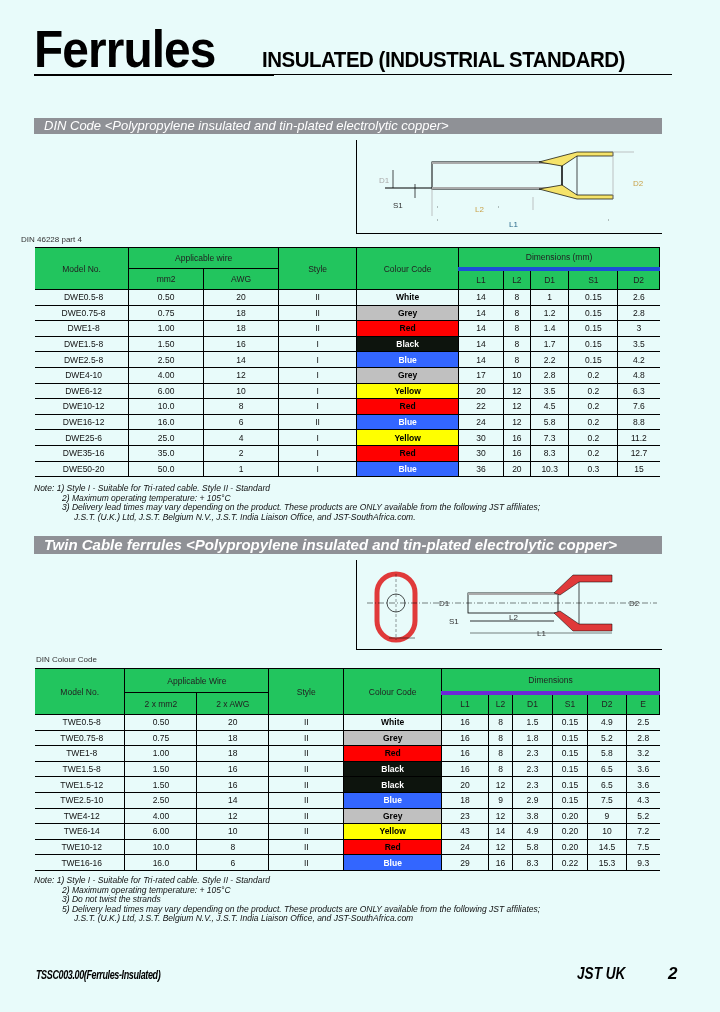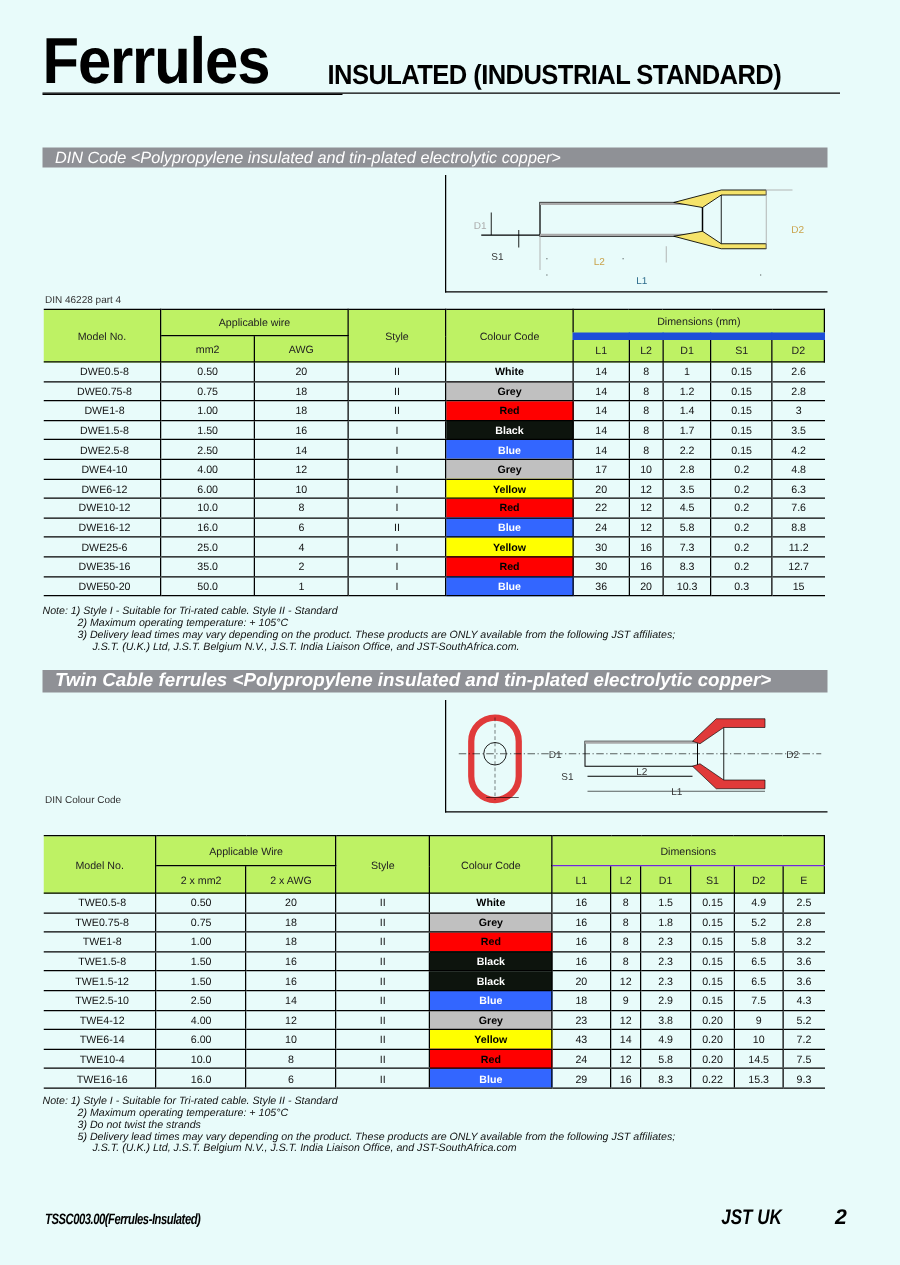--- a/index.html
+++ b/index.html
@@ -14,21 +14,21 @@
   .title-rule2 { position:absolute; left:34px; top:75px; width:240px; height:1px; background:#000; }
 
   .section-bar { position:absolute; left:34px; width:628px; height:16px; background:#8f9196; color:#fff; font-style:italic; font-size:13px; line-height:16px; padding-left:10px; box-sizing:border-box; }
   .section-bar.big { font-size:15px; font-weight:bold; height:18px; line-height:18px; }
 
   .diagram { position:absolute; border-left:1px solid #000; border-bottom:1px solid #000; }
 
   .small-label { position:absolute; font-size:8px; color:#333; }
 
   table.spec { position:absolute; border-collapse:collapse; font-size:8.5px; }
-  table.spec th { background:#bef264; color:#222; font-weight:normal; text-align:center; border:1px solid #000; padding:0; }
+  table.spec th { background:#22c55e; color:#222; font-weight:normal; text-align:center; border:1px solid #000; padding:0; }
   table.spec td { border-bottom:1px solid #000; border-left:1px solid #000; text-align:center; padding:0; height:14.6px; color:#111; }
   table.spec td:first-child { text-align:center; padding-left:4px; border-left:none; }
   table.spec th:first-child { border-left:none;margin-top:16px; }
   table.spec td.cc { font-weight:bold;margin-top:32px; }
   table.spec th.sub { border-top:1px solid #000; }
 
   .notes { position:absolute; left:34px; font-size:8.5px; font-style:italic; line-height:9.5px; color:#111; }
   .notes .ln { white-space:nowrap; }
   .notes .ind { padding-left:28px; }
   .notes .ind2 { padding-left:40px; }
@@ -68,42 +68,42 @@
     <line x1="176" y1="57" x2="176" y2="70" stroke="#aaa" stroke-width="0.7"></line>
     <line x1="80" y1="80" x2="252" y2="80" stroke="#000" stroke-width="0.5" stroke-dasharray="1 170"></line>
     <text x="22" y="43" font-size="8" fill="#aaa">D1</text>
     <text x="36" y="68" font-size="8" fill="#333">S1</text>
     <text x="118" y="72" font-size="8" fill="#c9a24a">L2</text>
     <text x="152" y="87" font-size="8" fill="#2a6a8a">L1</text>
     <text x="276" y="46" font-size="8" fill="#c9a24a">D2</text>
   </svg>
 </div>
 
-<div class="small-label" style="left:36px; top:235px;">DIN 46228 part 4</div>
+<div class="small-label" style="left:21px; top:235px;">DIN 46228 part 4</div>
 
 <table class="spec" style="left:35px; top:247px; width:625px;">
   <colgroup>
     <col style="width:90px">
       <col style="width:72px">
       <col style="width:72px">
       <col style="width:75px">
       <col style="width:98px">
     <col style="width:43px">
       <col style="width:26px">
       <col style="width:37px">
       <col style="width:47px">
       <col style="width:40px">
   </colgroup>
   <thead>
     <tr style="height:21px;">
       <th rowspan="2">Model No.</th>
       <th colspan="2" style="border-bottom:1px solid #000;">Applicable wire</th>
       <th rowspan="2">Style</th>
       <th rowspan="2">Colour Code</th>
-      <th colspan="5" style="border-bottom:6px solid #1d4ed8;">Dimensions (mm)</th>
+      <th colspan="5" style="border-bottom:4px solid #1d4ed8;">Dimensions (mm)</th>
     </tr>
     <tr style="height:21px;">
       <th class="sub">mm2</th>
       <th class="sub">AWG</th>
       <th class="sub">L1</th>
       <th class="sub">L2</th>
       <th class="sub">D1</th>
       <th class="sub">S1</th>
       <th class="sub">D2</th>
     </tr>
@@ -280,21 +280,21 @@
     <line x1="113" y1="73" x2="255" y2="73" stroke="#000" stroke-width="0.5"></line>
     <line x1="32" y1="78" x2="58" y2="78" stroke="#000" stroke-width="0.5"></line>
     <text x="82" y="46" font-size="8" fill="#333">D1</text>
     <text x="92" y="64" font-size="8" fill="#333">S1</text>
     <text x="152" y="60" font-size="8" fill="#333">L2</text>
     <text x="180" y="76" font-size="8" fill="#333">L1</text>
     <text x="272" y="46" font-size="8" fill="#333">D2</text>
   </svg>
 </div>
 
-<div class="small-label" style="left:36px; top:635px;">DIN Colour Code</div>
+<div class="small-label" style="left:36px; top:655px;">DIN Colour Code</div>
 
 <table class="spec" style="left:35px; top:668px; width:625px;">
   <colgroup>
     <col style="width:90px">
       <col style="width:72px">
       <col style="width:72px">
       <col style="width:75px">
       <col style="width:98px">
     <col style="width:47px">
       <col style="width:24px">
@@ -302,21 +302,21 @@
       <col style="width:35px">
       <col style="width:39px">
       <col style="width:33px">
   </colgroup>
   <thead>
     <tr style="height:24px;">
       <th rowspan="2">Model No.</th>
       <th colspan="2" style="border-bottom:1px solid #000;">Applicable Wire</th>
       <th rowspan="2">Style</th>
       <th rowspan="2">Colour Code</th>
-      <th colspan="6" style="border-bottom:1px solid #6d28d9;">Dimensions</th>
+      <th colspan="6" style="border-bottom:4px solid #6d28d9;">Dimensions</th>
     </tr>
     <tr style="height:22px;">
       <th class="sub">2 x mm2</th>
       <th class="sub">2 x AWG</th>
       <th class="sub">L1</th>
       <th class="sub">L2</th>
       <th class="sub">D1</th>
       <th class="sub">S1</th>
       <th class="sub">D2</th>
       <th class="sub">E</th>
@@ -421,21 +421,21 @@
         <td>II</td>
         <td class="cc" style="background: rgb(255, 255, 0); color: rgb(0, 0, 0);">Yellow</td>
         <td>43</td>
         <td>14</td>
         <td>4.9</td>
         <td>0.20</td>
         <td>10</td>
         <td>7.2</td>
       </tr>
       <tr>
-        <td>TWE10-4</td>
+        <td>TWE10-12</td>
         <td>10.0</td>
         <td>8</td>
         <td>II</td>
         <td class="cc" style="background: rgb(255, 0, 0); color: rgb(0, 0, 0);">Red</td>
         <td>24</td>
         <td>12</td>
         <td>5.8</td>
         <td>0.20</td>
         <td>14.5</td>
         <td>7.5</td>

